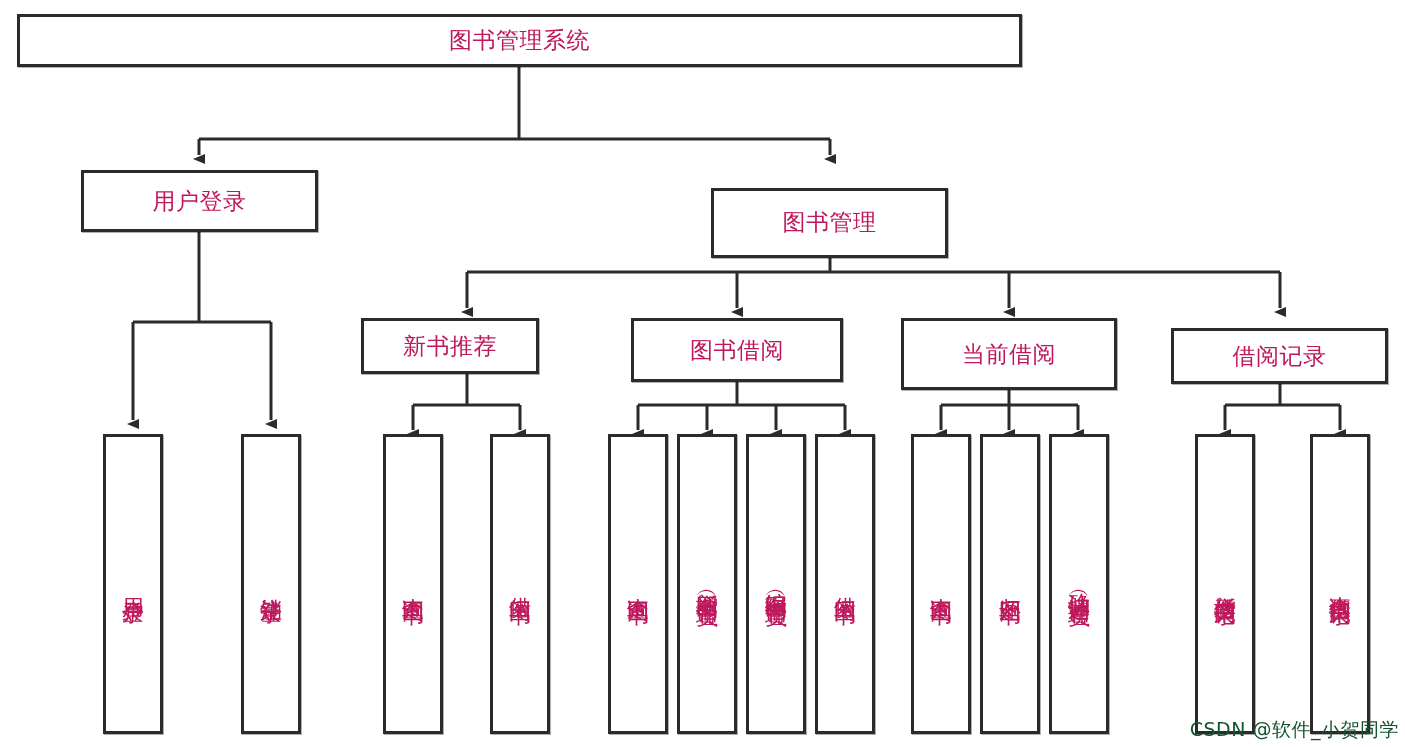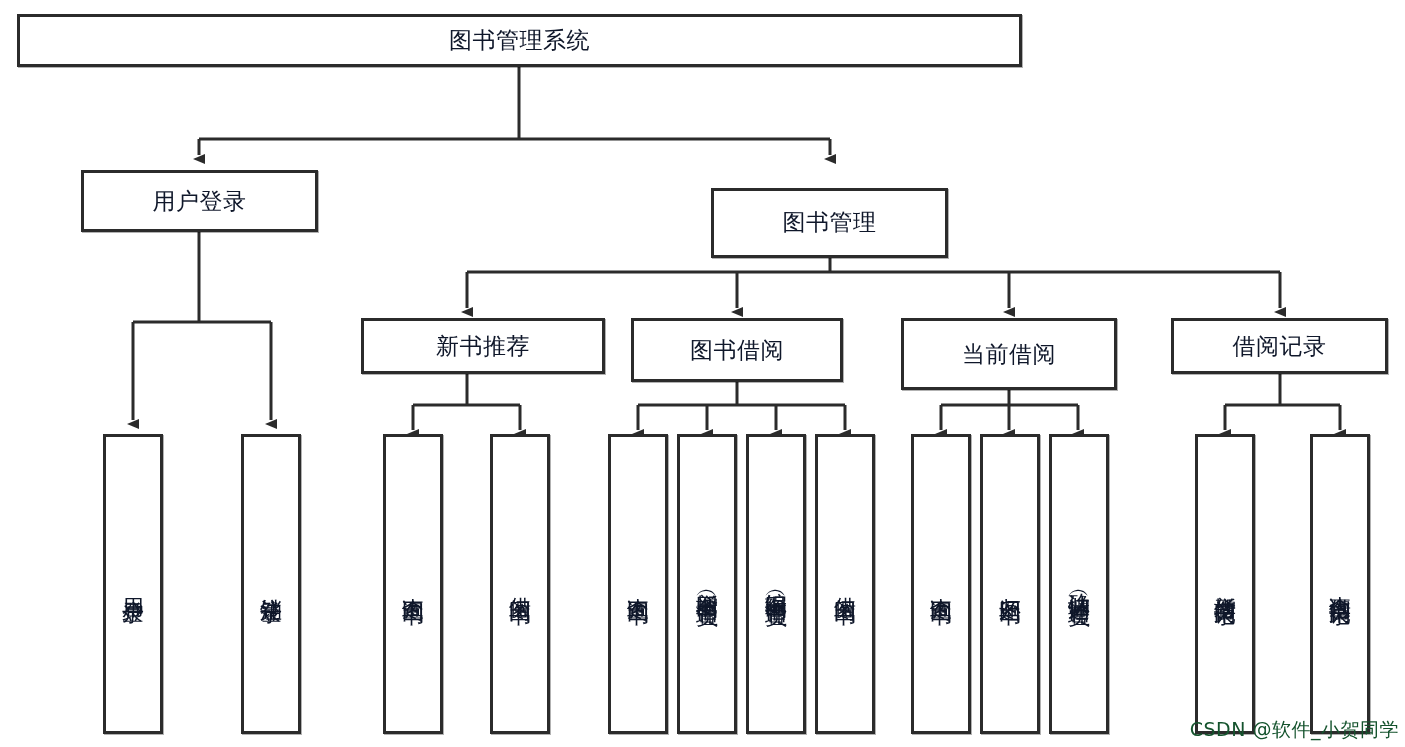--- a/index.html
+++ b/index.html
@@ -28,21 +28,21 @@
   }
   .node {
     position: absolute;
     box-sizing: border-box;
     background: #ffffff;
     border: 3px solid #2b2b2b;
     box-shadow: 1px 1px 0 rgba(0,0,0,0.30);
     display: flex;
     align-items: center;
     justify-content: center;
-    color: #0f172a;
+    color: #be185d;
     text-align: center;
   }
   .node .label {
     display: block;
     line-height: 1.16;
     letter-spacing: 0.5px;
   }
   
   .node.horiz .label {
     writing-mode: horizontal-tb;
@@ -133,30 +133,30 @@
     <span class="label">图书管理系统</span>
   </div>
 
   <div class="node horiz" style="left:81px; top:170px; width:237px; height:62px;">
     <span class="label">用户登录</span>
   </div>
   <div class="node horiz" style="left:711px; top:188px; width:237px; height:70px;font-family:Liberation Serif, serif;">
     <span class="label">图书管理</span>
   </div>
 
-  <div class="node horiz" style="left:361px; top:318px; width:244px; height:56px;">
+  <div class="node horiz" style="left:361px; top:318px; width:178px; height:56px;">
     <span class="label">新书推荐</span>
   </div>
   <div class="node horiz" style="left:631px; top:318px; width:212px; height:64px;">
     <span class="label">图书借阅</span>
   </div>
   <div class="node horiz" style="left:901px; top:318px; width:216px; height:72px;">
     <span class="label">当前借阅</span>
   </div>
-  <div class="node horiz" style="left:1171px; top:318px; width:217px; height:56px;">
+  <div class="node horiz" style="left:1171px; top:328px; width:217px; height:56px;">
     <span class="label">借阅记录</span>
   </div>
 
   <div class="node vert" style="left:103px; top:434px; width:60px; height:300px;">
     <span class="label">用户登录</span>
   </div>
   <div class="node vert" style="left:241px; top:434px; width:60px; height:300px;">
     <span class="label">注销登录</span>
   </div>
 

